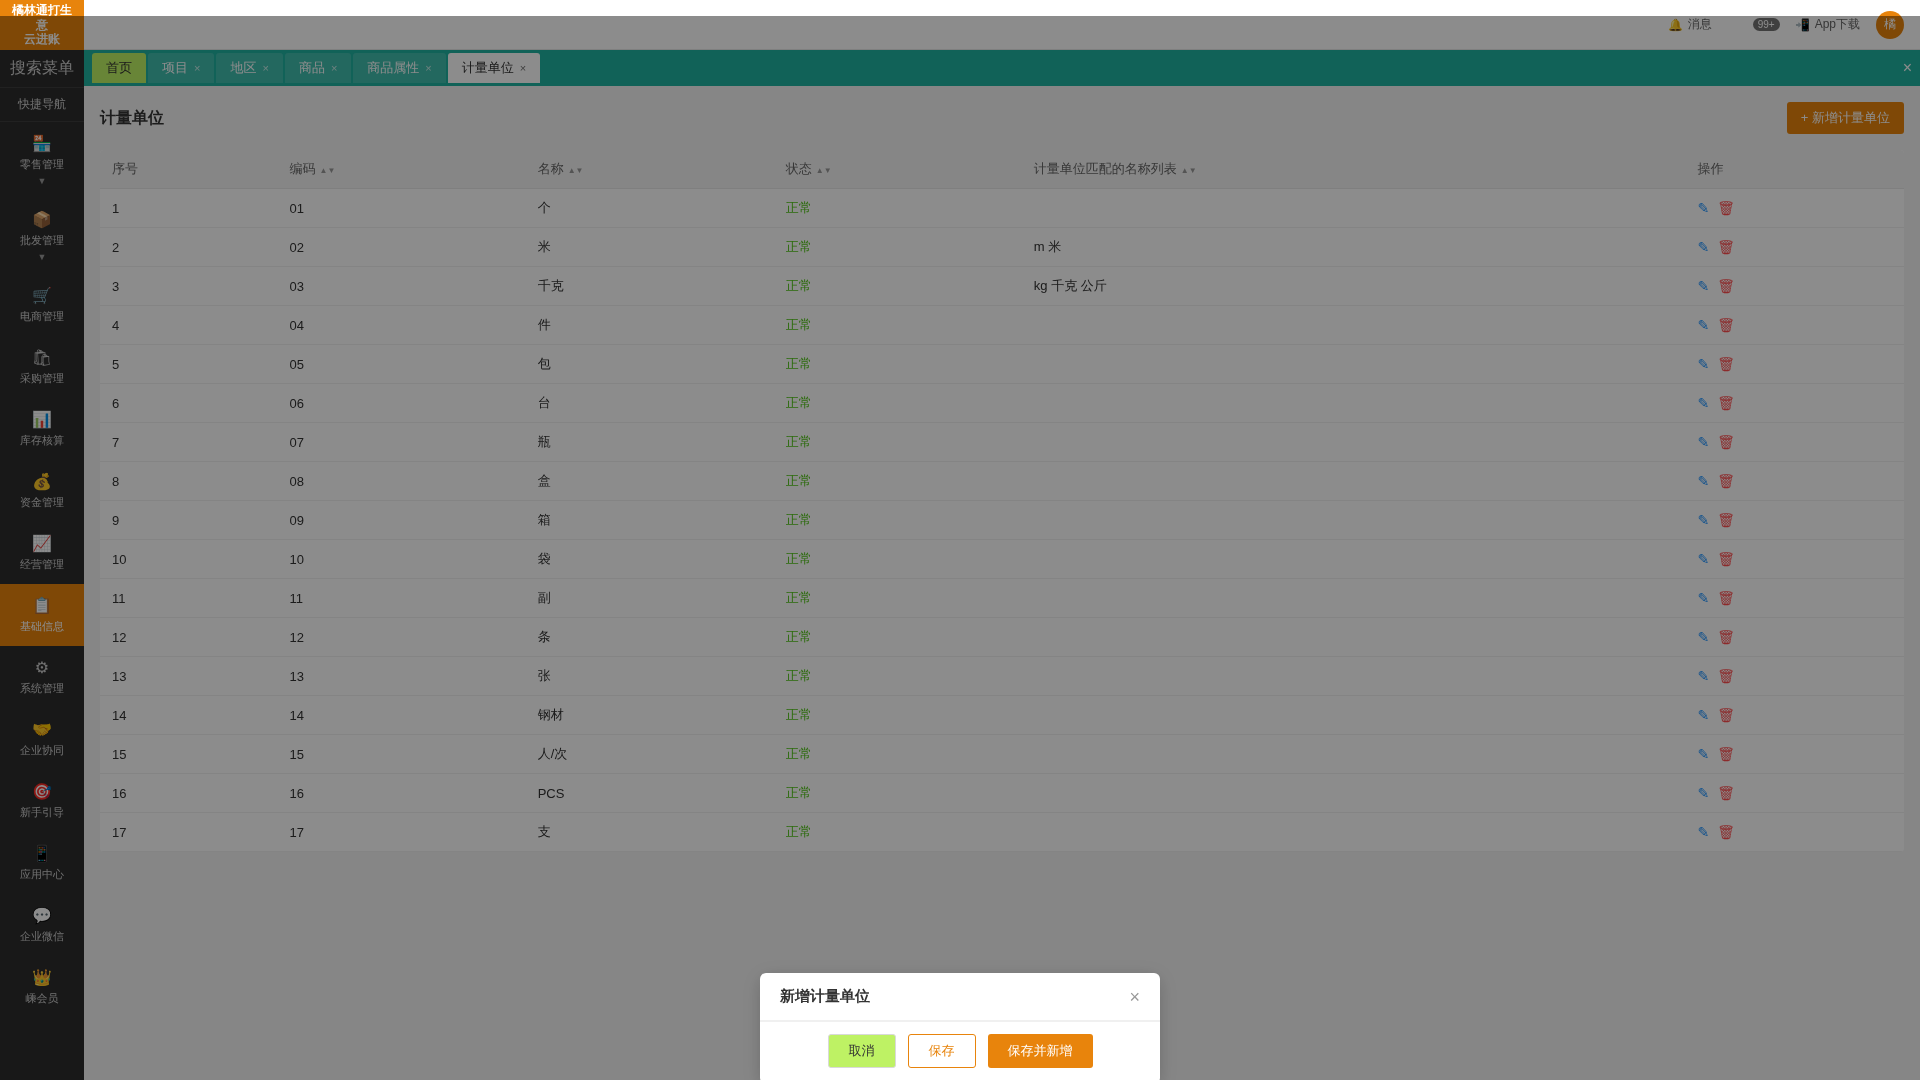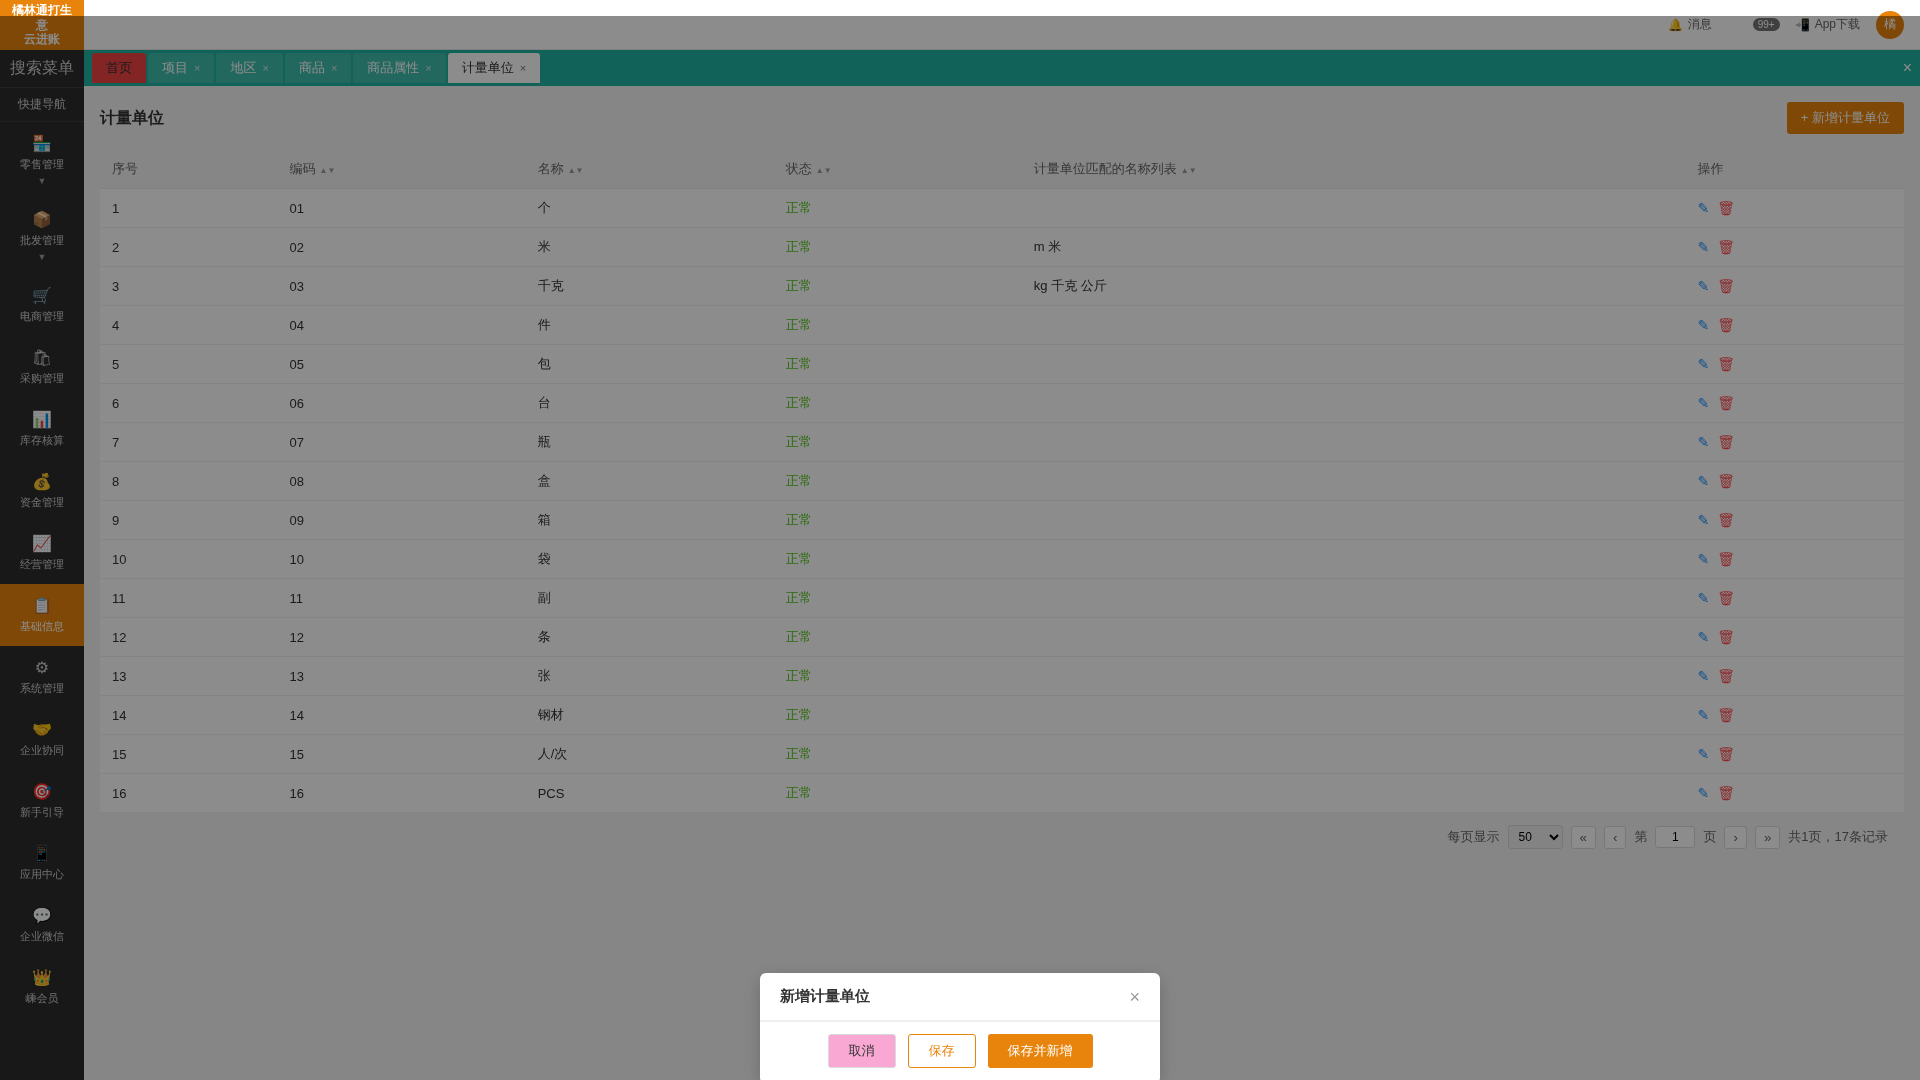--- a/index.html
+++ b/index.html
@@ -23,21 +23,21 @@
     .top-header { height: 50px; background: white; display: flex; align-items: center; justify-content: space-between; padding: 0 16px; border-bottom: 1px solid #e8e8e8; flex-shrink: 0; }
     .header-right { display: flex; align-items: center; gap: 16px; }
     .header-btn { display: flex; align-items: center; gap: 4px; font-size: 12px; color: #666; cursor: pointer; }
     .badge { background: #737373; color: white; border-radius: 10px; padding: 1px 5px; font-size: 10px; margin-left: 37px; }
     .avatar { width: 28px; height: 28px; border-radius: 50%; background: #e8840c; display: flex; align-items: center; justify-content: center; color: white; font-size: 12px; }
     .user-info { display: flex; align-items: center; gap: 6px; font-size: 12px; color: #666; cursor: pointer; }
 
     
     .tab-bar { height: 36px; background: #20b2a0; display: flex; align-items: center; padding: 0 8px; flex-shrink: 0; gap: 2px; }
     .tab { padding: 6px 14px; font-size: 13px; color: white; cursor: pointer; display: flex; align-items: center; gap: 6px; border-radius: 3px 3px 0 0; background: rgba(255,255,255,0.15); }
-    .tab.active { background: #ef4444; color: #333; }
+    .tab.active { background: #bef264; color: #333; }
     .tab-close { font-size: 11px; color: inherit; opacity: 0.7; }
     .tab-bar-close { margin-left: auto; color: white; cursor: pointer; font-size: 16px; }
 
     
     .content { flex: 1; padding: 16px; overflow: auto; position: relative; }
 
     
     .page-header { display: flex; align-items: center; justify-content: space-between; margin-bottom: 16px; }
     .page-title { font-size: 16px; font-weight: bold; color: #333; }
     .add-btn { background: #e8840c; color: white; border: none; padding: 7px 14px; border-radius: 3px; cursor: pointer; font-size: 13px; margin-left: 40px; }
@@ -67,21 +67,21 @@
     .modal-header { padding: 14px 20px; border-bottom: 1px solid #f0f0f0; display: flex; align-items: center; justify-content: space-between; }
     .modal-title { font-size: 15px; font-weight: bold; color: #333; }
     .modal-close { color: #999; cursor: pointer; font-size: 18px; line-height: 1; }
     .modal-body { padding: 24px 20px; }
     .form-row { display: flex; align-items: center; margin-bottom: 20px; }
     .form-label { width: 60px; text-align: right; font-size: 13px; color: #333; margin-right: 10px; flex-shrink: 0; }
     .form-input { flex: 1; border: none; border-bottom: 1px solid #d9d9d9; padding: 4px 0; font-size: 13px; outline: none; color: #333; }
     .form-input.focused { border-bottom-color: #e8840c; }
     .form-input::placeholder { color: #bbb; }
     .modal-footer { padding: 12px 20px 16px; display: flex; justify-content: center; gap: 12px; border-top: 1px solid #f0f0f0; }
-    .btn-cancel { border: 1px solid #d9d9d9; background: #f9a8d4; padding: 7px 20px; border-radius: 3px; cursor: pointer; font-size: 13px; color: #333; }
+    .btn-cancel { border: 1px solid #d9d9d9; background: #bef264; padding: 7px 20px; border-radius: 3px; cursor: pointer; font-size: 13px; color: #333; }
     .btn-save { border: 1px solid #e8840c; background: white; color: #e8840c; padding: 7px 20px; border-radius: 3px; cursor: pointer; font-size: 13px; }
     .btn-save-new { background: #e8840c; color: white; border: none; padding: 7px 20px; border-radius: 3px; cursor: pointer; font-size: 13px; }
   </style>
 </head>
 <body>
 
 <div class="sidebar">
   <div class="sidebar-logo">
     <div class="logo-text">橘林通打生意<br>云进账</div>
   </div>
@@ -422,40 +422,37 @@
     <td>PCS</td>
     <td><span class="status-normal">正常</span></td>
     <td></td>
     <td>
       <div class="action-icons">
         <span class="action-icon">✎</span>
         <span class="action-icon delete">🗑</span>
       </div>
     </td>
   </tr>
+            <tr>
+    <td>17</td>
+    <td>17</td>
+    <td>支</td>
+    <td><span class="status-normal">正常</span></td>
+    <td></td>
+    <td>
+      <div class="action-icons">
+        <span class="action-icon">✎</span>
+        <span class="action-icon delete">🗑</span>
+      </div>
+    </td>
+  </tr>
           </tbody>
       </table>
     </div>
 
-    <div class="pagination">
-      <span>每页显示</span>
-      <select class="page-size-select">
-        <option>50</option>
-        <option>100</option>
-        <option>200</option>
-      </select>
-      <button class="page-btn">«</button>
-      <button class="page-btn">‹</button>
-      <span>第</span>
-      <input class="page-input" type="text" value="1" style="">
-      <span>页</span>
-      <button class="page-btn">›</button>
-      <button class="page-btn">»</button>
-      <span>共1页，17条记录</span>
-    </div>
   </div>
 </div>
 
 <div class="overlay">
   <div class="modal">
     <div class="modal-header">
       <span class="modal-title">新增计量单位</span>
       <span class="modal-close">×</span>
     </div>
     <div class="modal-footer">

